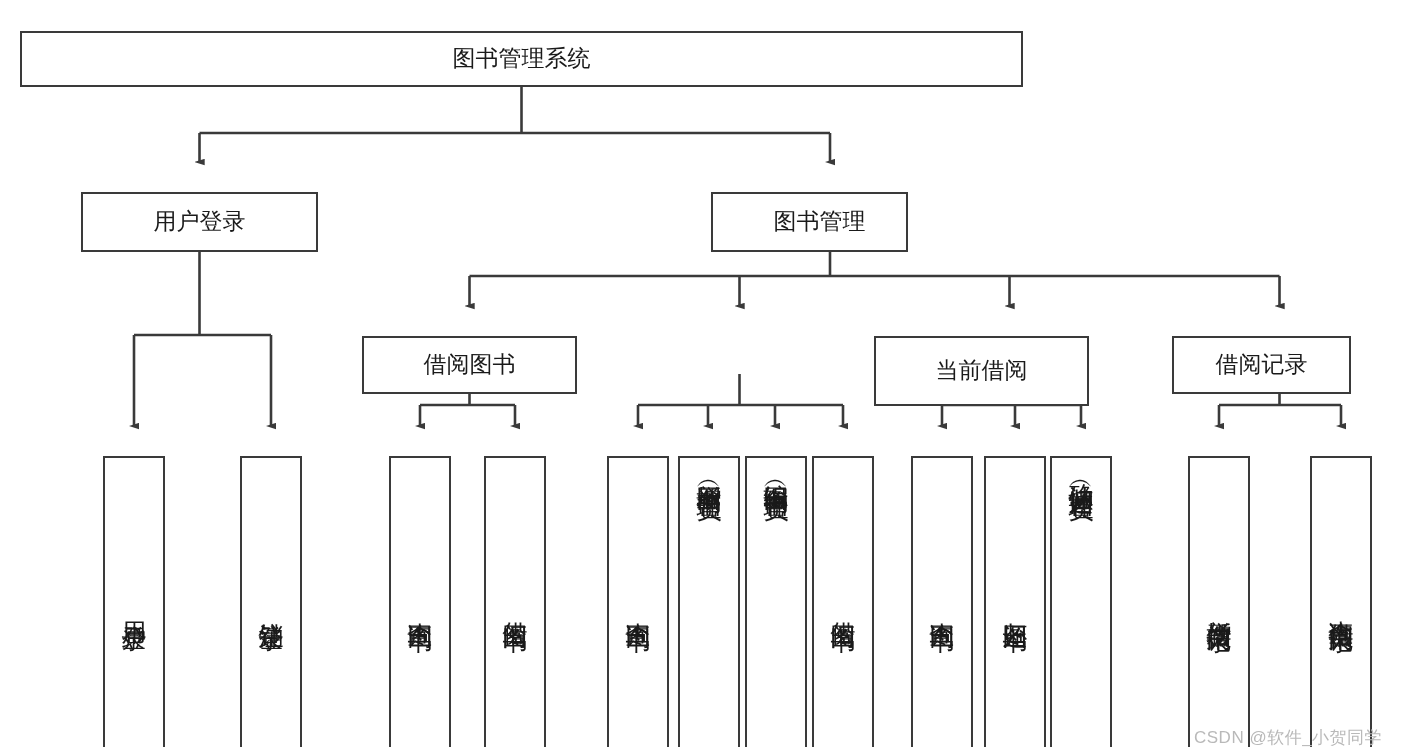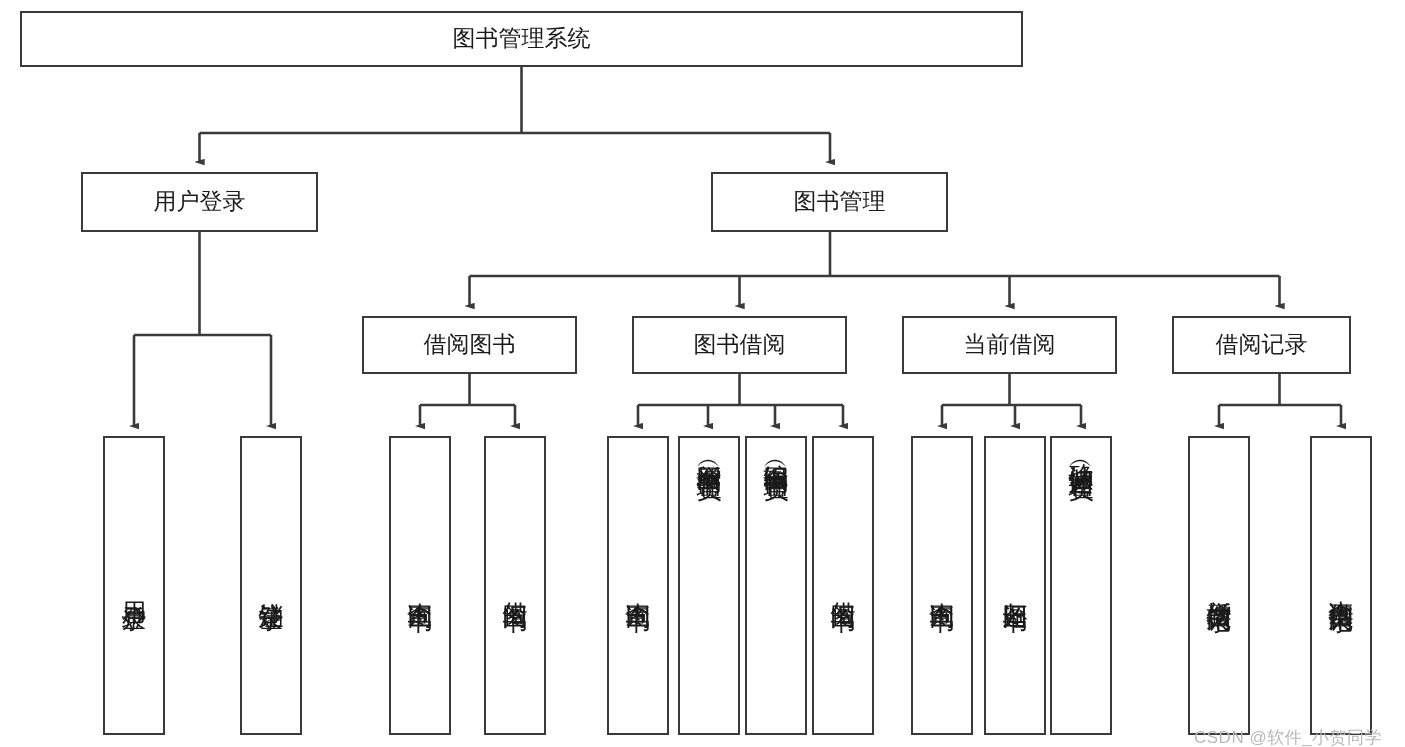--- a/index.html
+++ b/index.html
@@ -29,20 +29,21 @@
   }
   .node {
     position: absolute;
     box-sizing: border-box;
     background: #ffffff;
     border: 2.5px solid #3a3a3a;
     display: flex;
     align-items: center;
     justify-content: center;
     color: #1a1a1a;
+    margin-top: 20px;
   }
   .node .label {
     display: block;
     text-align: center;
     line-height: 1.28;
     white-space: pre;
   }
   .node.horizontal .label {
     writing-mode: horizontal-tb;
     font-size: 23px;
@@ -130,31 +131,28 @@
     </g>
   </svg>
 
   <div class="node horizontal" style="left:20px;top:11px;width:1003px;height:56px;">
     <span class="label">图书管理系统</span>
   </div>
 
   <div class="node horizontal" style="left:81px;top:172px;width:237px;height:60px;">
     <span class="label">用户登录</span>
   </div>
-  <div class="node horizontal" style="left:711px;top:172px;width:237px;height:60px;padding-left:20px;">
+  <div class="node horizontal" style="left:711px;top:172px;width:197px;height:60px;padding-left:20px;">
     <span class="label">图书管理</span>
   </div>
 
   <div class="node horizontal" style="left:362px;top:316px;width:215px;height:58px;">
     <span class="label">借阅图书</span>
   </div>
-  <div class="node horizontal" style="left:632px;top:316px;width:215px;height:58px;">
-    <span class="label">图书借阅</span>
-  </div>
-  <div class="node horizontal" style="left:902px;top:316px;width:215px;height:58px;justify-content:center;">
+  <div class="node horizontal" style="left:874px;top:316px;width:215px;height:70px;justify-content:center;">
     <span class="label">当前借阅</span>
   </div>
   <div class="node horizontal" style="left:1172px;top:316px;width:179px;height:58px;">
     <span class="label">借阅记录</span>
   </div>
 
   <div class="node vertical centered" style="left:103px;top:436px;width:62px;height:299px;">
     <span class="label">用户登录</span>
   </div>
   <div class="node vertical centered" style="left:240px;top:436px;width:62px;height:299px;">

